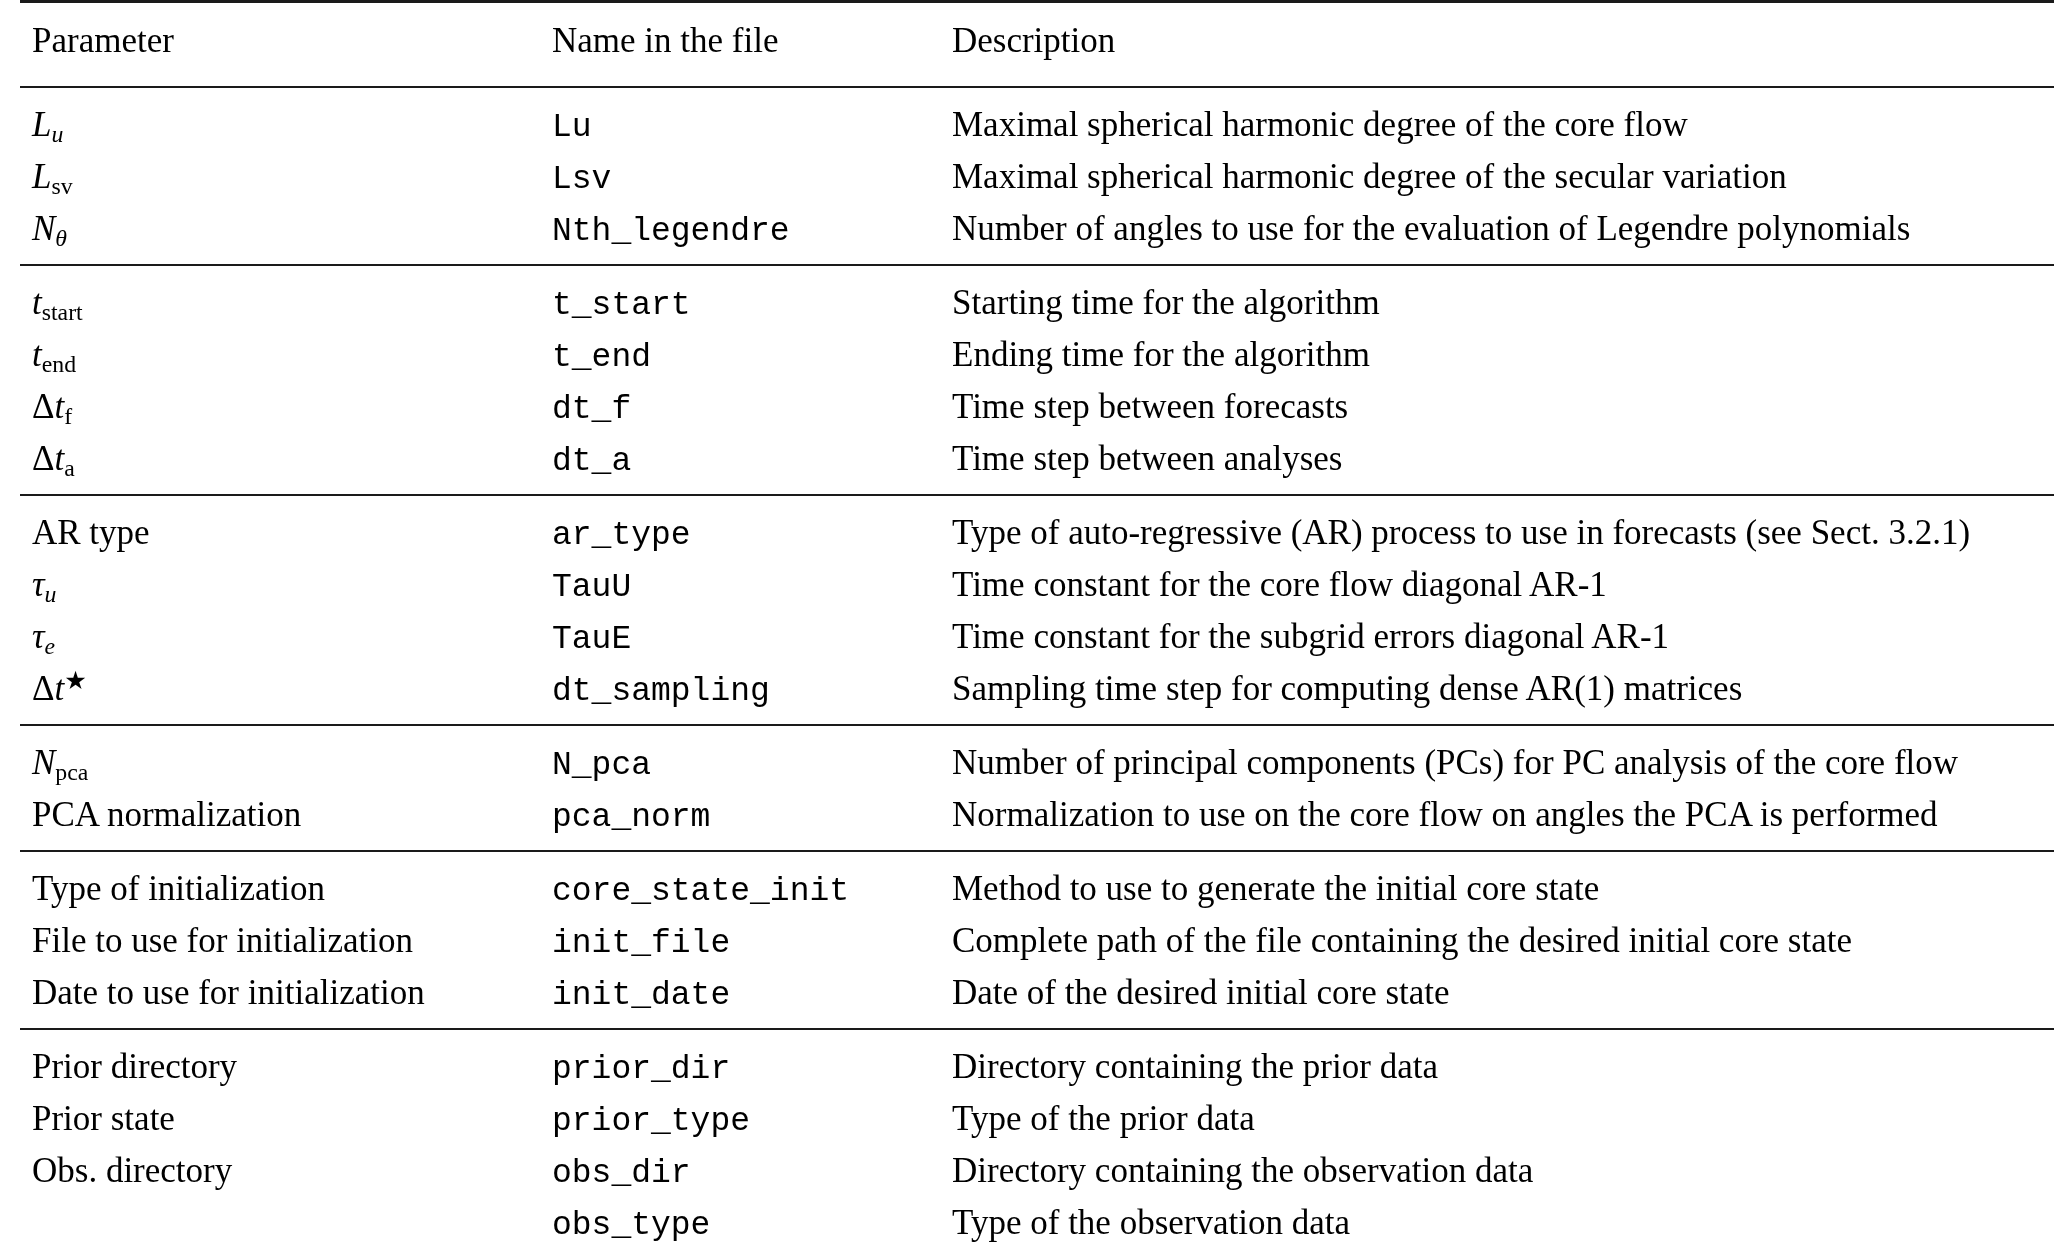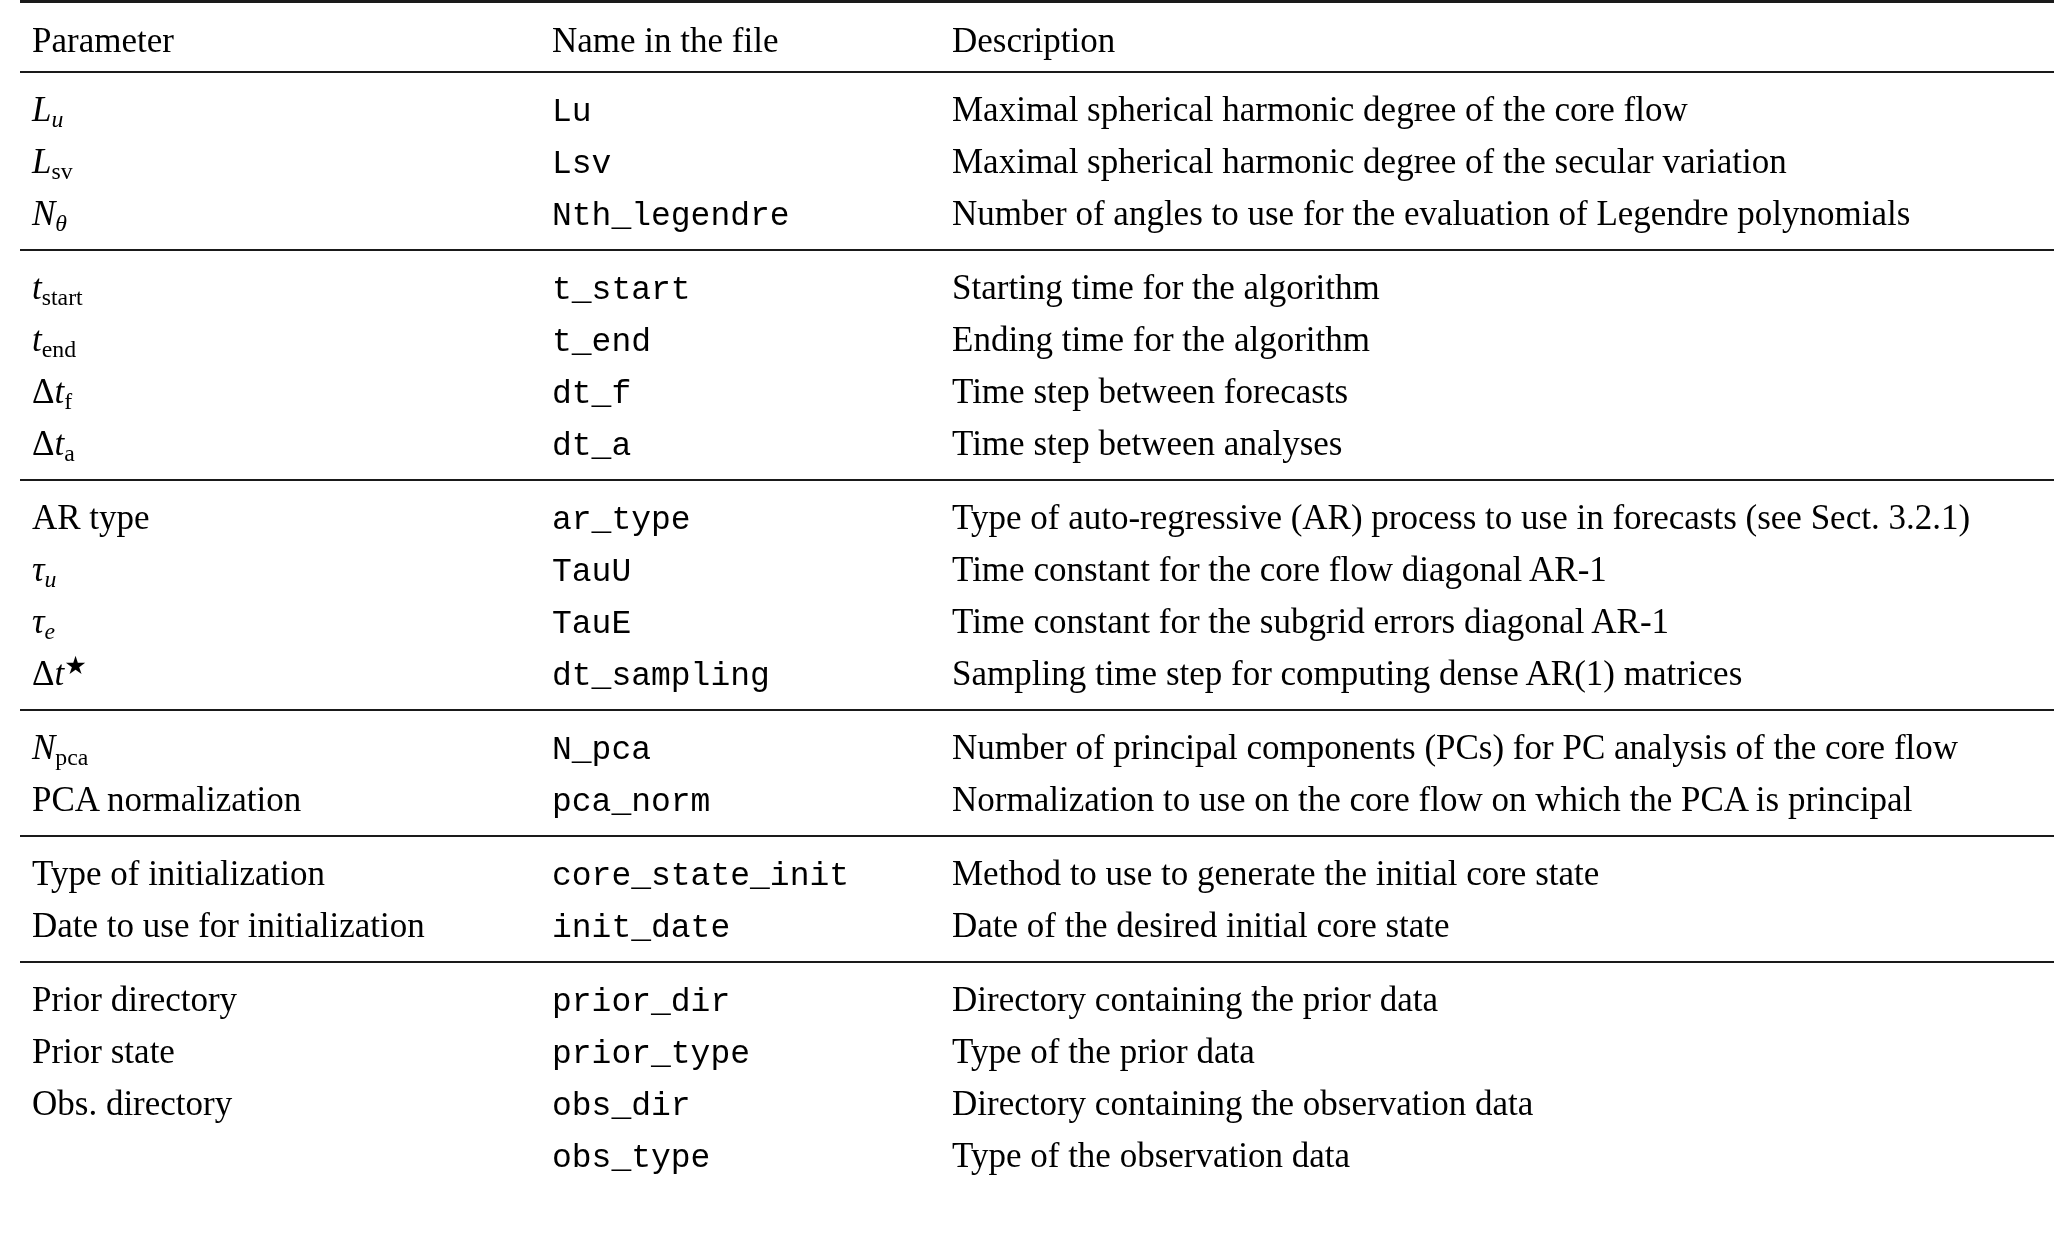--- a/index.html
+++ b/index.html
@@ -44,21 +44,21 @@
     font-size: 0;
   }
   .spacer-sm td { height: 11px; padding: 0; line-height: 0; font-size: 0; }
   .spacer-xs td { height: 9px; padding: 0; line-height: 0; font-size: 0; }
 
   th.hdr {
     text-align: left;
     font-weight: normal;
     font-size: 35px;
     line-height: 1.0;
-    padding: 20px 0 13px 12px;
+    padding: 20px 0 28px 12px;
     vertical-align: bottom;
     white-space: nowrap;
   }
   td.cell {
     font-size: 35px;
     line-height: 1.0;
     padding: 7.5px 0 7.5px 12px;
     vertical-align: baseline;
     white-space: nowrap;
   }
@@ -205,37 +205,42 @@
           <td colspan="3"></td>
         </tr>
         <tr>
           <td class="cell cell-param"><span><span class="mathit">N</span><sub class="sb mathup">pca</sub></span></td>
           <td class="cell cell-name">N_pca</td>
           <td class="cell cell-desc">Number of principal components (PCs) for PC analysis of the core flow</td>
         </tr>
         <tr>
           <td class="cell cell-param"><span>PCA normalization</span></td>
           <td class="cell cell-name">pca_norm</td>
-          <td class="cell cell-desc">Normalization to use on the core flow on which the PCA is principal</td>
+          <td class="cell cell-desc">Normalization to use on the core flow on angles the PCA is performed</td>
         </tr>
         <tr class="spacer-xs">
           <td colspan="3"></td>
         </tr>
         <tr class="rule-mid">
           <td colspan="3"></td>
         </tr>
         <tr class="spacer-sm">
           <td colspan="3"></td>
         </tr>
         <tr>
           <td class="cell cell-param"><span>Type of initialization</span></td>
           <td class="cell cell-name">core_state_init</td>
           <td class="cell cell-desc">Method to use to generate the initial core state</td>
         </tr>
         <tr>
+          <td class="cell cell-param"><span>File to use for initialization</span></td>
+          <td class="cell cell-name">init_file</td>
+          <td class="cell cell-desc">Complete path of the file containing the desired initial core state</td>
+        </tr>
+        <tr>
           <td class="cell cell-param"><span>Date to use for initialization</span></td>
           <td class="cell cell-name">init_date</td>
           <td class="cell cell-desc">Date of the desired initial core state</td>
         </tr>
         <tr class="spacer-xs">
           <td colspan="3"></td>
         </tr>
         <tr class="rule-mid">
           <td colspan="3"></td>
         </tr>

